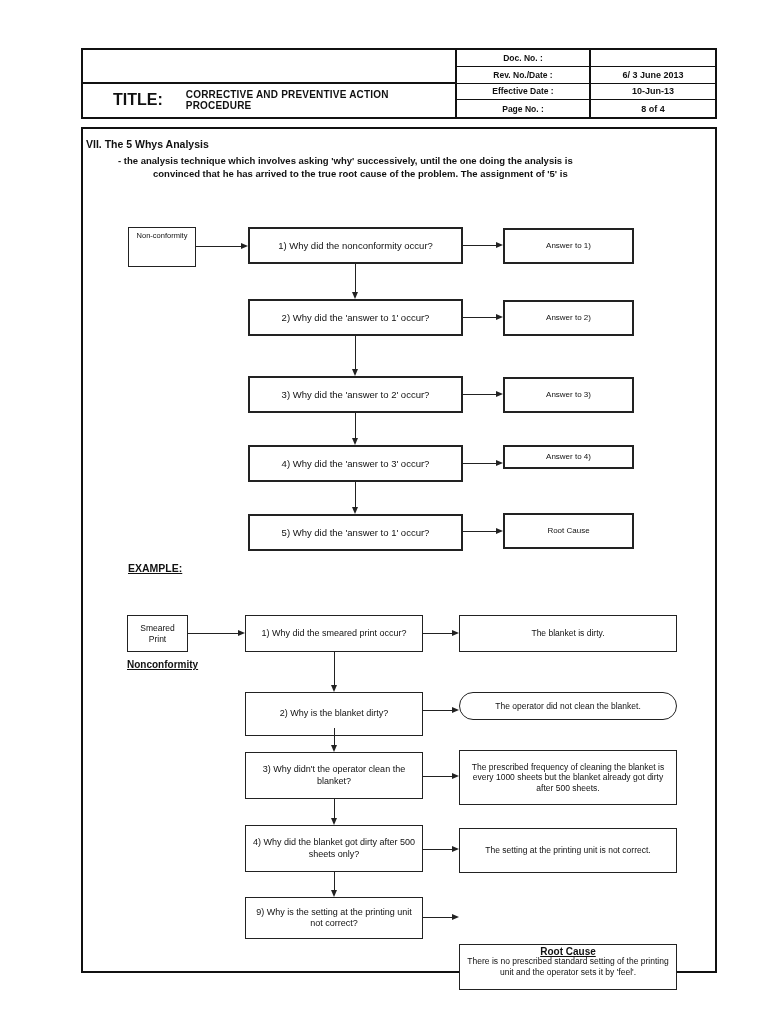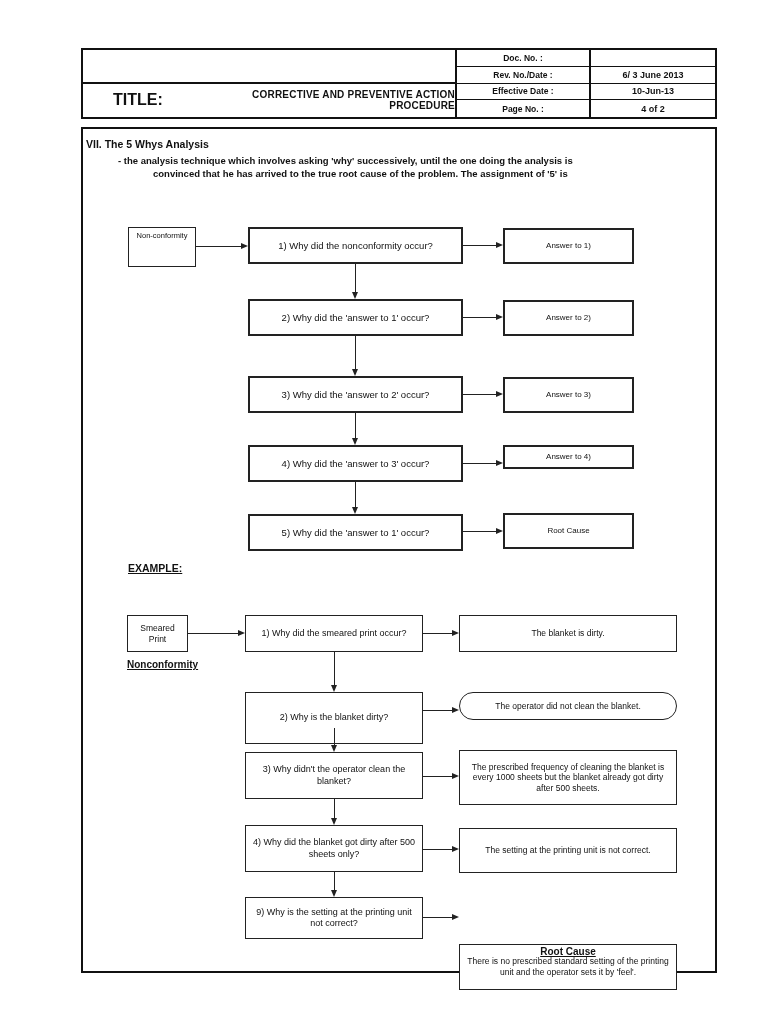--- a/index.html
+++ b/index.html
@@ -9,21 +9,21 @@
     color:#111;
   }
   .page { position:relative; width:768px; height:1024px; background:#fff; overflow:hidden; }
 
   
   .hdr-table {
     position:absolute; left:81px; top:48px; width:636px; height:71px;
     border:2px solid #111; box-sizing:border-box; background:#fff;
     display:grid; grid-template-columns:374px 134px 1fr; grid-template-rows:repeat(4,1fr);
   }
-  .hc { box-sizing:border-box; display:flex; align-items:center; justify-content:center;text-align:right; }
+  .hc { box-sizing:border-box; display:flex; align-items:center; justify-content:center; }
   .hc-empty { grid-area:1/1/3/2; border-right:2px solid #111; border-bottom:2px solid #111; }
   .hc-title { grid-area:3/1/5/2; border-right:2px solid #111; justify-content:flex-start; }
   .hc-title .t-label { font-weight:bold; font-size:16px; margin-left:30px; }
   .hc-title .t-text  { font-weight:bold; font-size:10px; margin-left:23px; letter-spacing:.2px; }
   .hc-label { border-right:2px solid #111; border-bottom:1.5px solid #111; font-weight:bold; font-size:8.5px; }
   .hc-value { border-bottom:1.5px solid #111; font-weight:bold; font-size:9px; }
   .hc-last  { border-bottom:none; }
 
   
   .main-frame {
@@ -75,21 +75,21 @@
       <span class="t-label">TITLE:</span>
       <span class="t-text">CORRECTIVE AND PREVENTIVE ACTION PROCEDURE</span>
     </div>
     <div class="hc hc-label">Doc. No. :</div>
     <div class="hc hc-value"></div>
     <div class="hc hc-label">Rev. No./Date :</div>
     <div class="hc hc-value">6/ 3 June 2013</div>
     <div class="hc hc-label">Effective Date :</div>
     <div class="hc hc-value">10-Jun-13</div>
     <div class="hc hc-label hc-last">Page No. :</div>
-    <div class="hc hc-value hc-last">4  of  2</div>
+    <div class="hc hc-value hc-last">8  of  4</div>
   </div>
 
   <div class="main-frame"></div>
 
   <div class="sec-heading">VII.  The  5 Whys Analysis</div>
   <div class="sec-line l1">- the analysis technique which involves asking 'why' successively, until the one doing the analysis is</div>
   <div class="sec-line l2">convinced that he has arrived to the true root cause of the problem. The assignment of '5' is</div>
 
   <div class="fbox thin src-box" style="left:128px; top:227px; width:68px; height:40px;">Non-conformity</div>
 
@@ -115,21 +115,21 @@
   <div class="arrow-v" style="left:355px; top:336px; height:33px;"></div>
   <div class="arrow-v" style="left:355px; top:413px; height:25px;"></div>
   <div class="arrow-v" style="left:355px; top:482px; height:25px;"></div>
 
   <div class="u-label" style="left:128px; top:562px; font-size:10.5px;">EXAMPLE:</div>
 
   <div class="fbox thin" style="left:127px; top:615px; width:61px; height:37px; font-size:8.5px;">Smeared Print</div>
   <div class="u-label" style="left:127px; top:659px; font-size:10px;">Nonconformity</div>
 
   <div class="fbox thin eq-box" style="left:245px; top:615px; width:178px; height:37px;">1)  Why did the smeared print occur?</div>
-  <div class="fbox thin eq-box" style="left:245px; top:692px; width:178px; height:52px;">2)  Why is the blanket dirty?</div>
+  <div class="fbox thin eq-box" style="left:245px; top:692px; width:178px; height:44px;">2)  Why is the blanket dirty?</div>
   <div class="fbox thin eq-box" style="left:245px; top:752px; width:178px; height:47px;">3)  Why didn't the operator clean the blanket?</div>
   <div class="fbox thin eq-box" style="left:245px; top:825px; width:178px; height:47px;">4)  Why did the blanket got dirty after 500 sheets only?</div>
   <div class="fbox thin eq-box" style="left:245px; top:897px; width:178px; height:42px;">9) Why is the setting at the printing unit not correct?</div>
 
   <div class="fbox thin ea-box" style="left:459px; top:615px; width:218px; height:37px;">The blanket is dirty.</div>
   <div class="fbox thin ea-box" style="left:459px; top:692px; width:218px; height:28px;border-radius:16px;">The operator did not clean the blanket.</div>
   <div class="fbox thin ea-box" style="left:459px; top:750px; width:218px; height:55px;">The prescribed frequency of cleaning the blanket is every 1000 sheets but the blanket already got dirty after 500 sheets.</div>
   <div class="fbox thin ea-box" style="left:459px; top:828px; width:218px; height:45px;">The setting at the printing unit is not correct.</div>
   <div class="fbox thin ea-box" style="left:459px; top:944px; width:218px; height:46px;">There is no prescribed standard setting of the printing unit and the operator sets it by 'feel'.</div>
 

